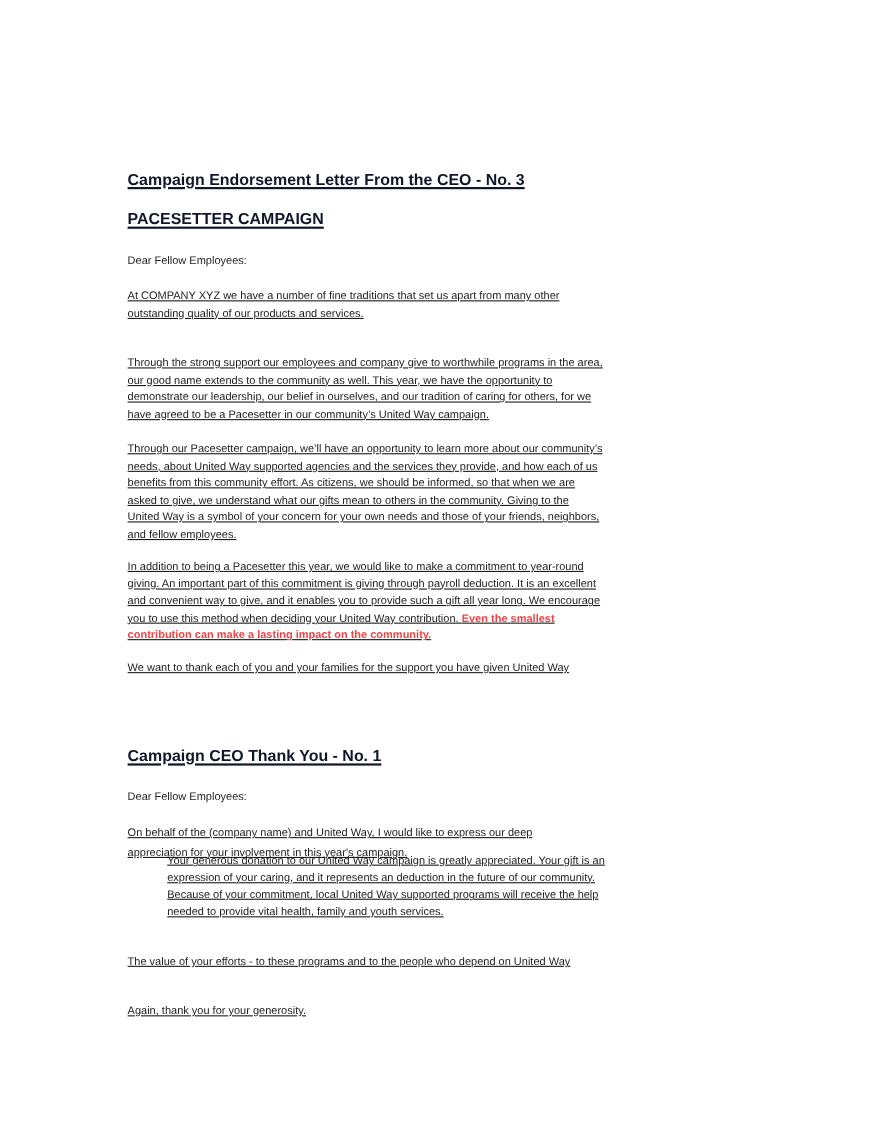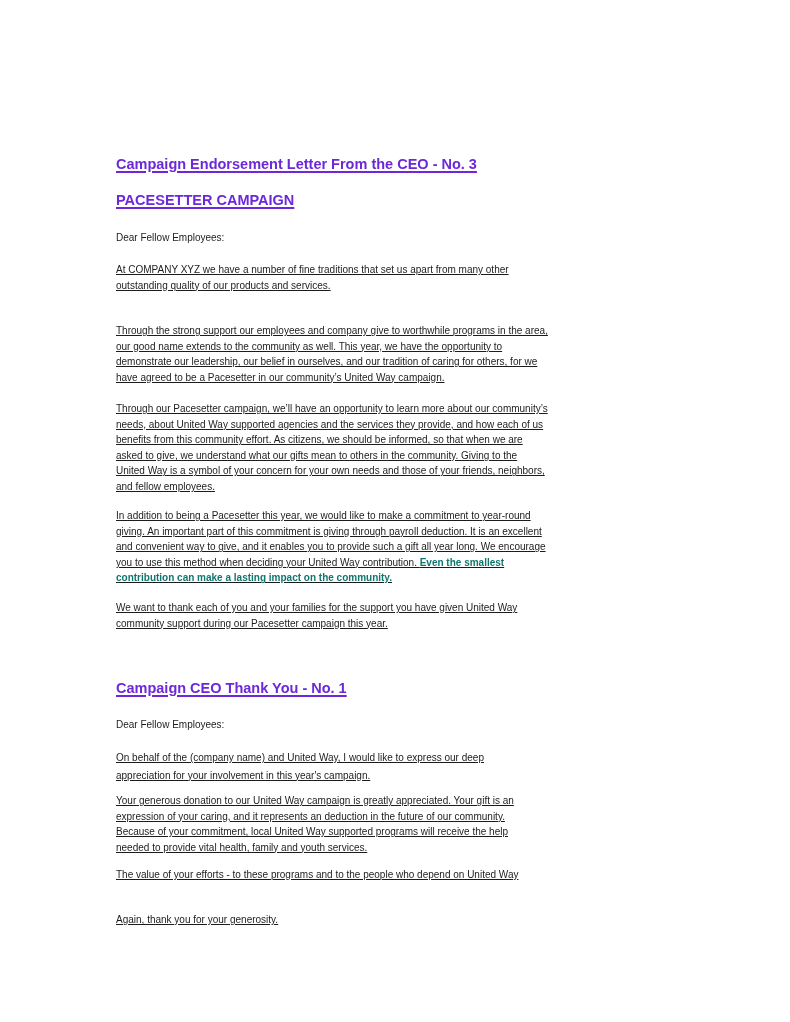--- a/index.html
+++ b/index.html
@@ -1,26 +1,26 @@
 <!DOCTYPE html>
 <html><head>
 <meta charset="utf-8">
 <style>
   html, body { margin: 0; padding: 0; background: #ffffff; }
   body { width: 790px; height: 1022px; position: relative; overflow: hidden;
          font-family: "Liberation Sans", sans-serif; color: #1a1a1a; }
   .page { position: absolute; left: 116px; top: 0; width: 580px; }
   .h { position: absolute; left: 0; font-weight: bold; font-size: 14.5px;
        text-decoration: underline; text-decoration-thickness: 1.5px;
-       text-underline-offset: 2px; white-space: nowrap; color: #6d28d9; }
+       text-underline-offset: 2px; white-space: nowrap; color: #0f172a; }
   .p { position: absolute; left: 0; font-size: 10px; line-height: 15.6px;
        white-space: nowrap; color: #1c1c1c; }
   .p.loose { line-height: 17.5px; }
   .line { display: block; text-decoration: underline; }
-  b { font-weight: bold; color: #0f766e; }
+  b { font-weight: bold; color: #ef4444; }
 </style>
 </head>
 <body>
 
 <div class="page">
 
   <div class="h" style="top:156px;">Campaign Endorsement Letter From the CEO - No. 3</div>
   <div class="h" style="top:192px;">PACESETTER CAMPAIGN</div>
   <div class="p" style="top:230px;">Dear Fellow Employees:</div>
 
@@ -48,32 +48,31 @@
   <div class="p" style="top:508px;">
     <span class="line">In addition to being a Pacesetter this year, we would like to make a commitment to year-round</span>
     <span class="line">giving. An important part of this commitment is giving through payroll deduction. It is an excellent</span>
     <span class="line">and convenient way to give, and it enables you to provide such a gift all year long. We encourage</span>
     <span class="line"><span>you to use this method when deciding your United Way contribution. </span><b>Even the smallest</b></span>
     <span class="line"><b>contribution can make a lasting impact on the community.</b></span>
   </div>
 
   <div class="p" style="top:600px;">
     <span class="line">We want to thank each of you and your families for the support you have given United Way</span>
-    <span class="line">community support during our Pacesetter campaign this year.</span>
   </div>
 
   <div class="h" style="top:680px;">Campaign CEO Thank You - No. 1</div>
   <div class="p" style="top:717px;">Dear Fellow Employees:</div>
 
   <div class="p loose" style="top:749px;">
     <span class="line">On behalf of the (company name) and United Way, I would like to express our deep</span>
     <span class="line">appreciation for your involvement in this year's campaign.</span>
   </div>
 
-  <div class="p" style="top:793px;">
+  <div class="p" style="top:775px;margin-left:36px;">
     <span class="line">Your generous donation to our United Way campaign is greatly appreciated. Your gift is an</span>
     <span class="line">expression of your caring, and it represents an deduction in the future of our community.</span>
     <span class="line">Because of your commitment, local United Way supported programs will receive the help</span>
     <span class="line">needed to provide vital health, family and youth services.</span>
   </div>
 
   <div class="p loose" style="top:866px;">
     <span class="line">The value of your efforts - to these programs and to the people who depend on United Way</span>
   </div>
 

